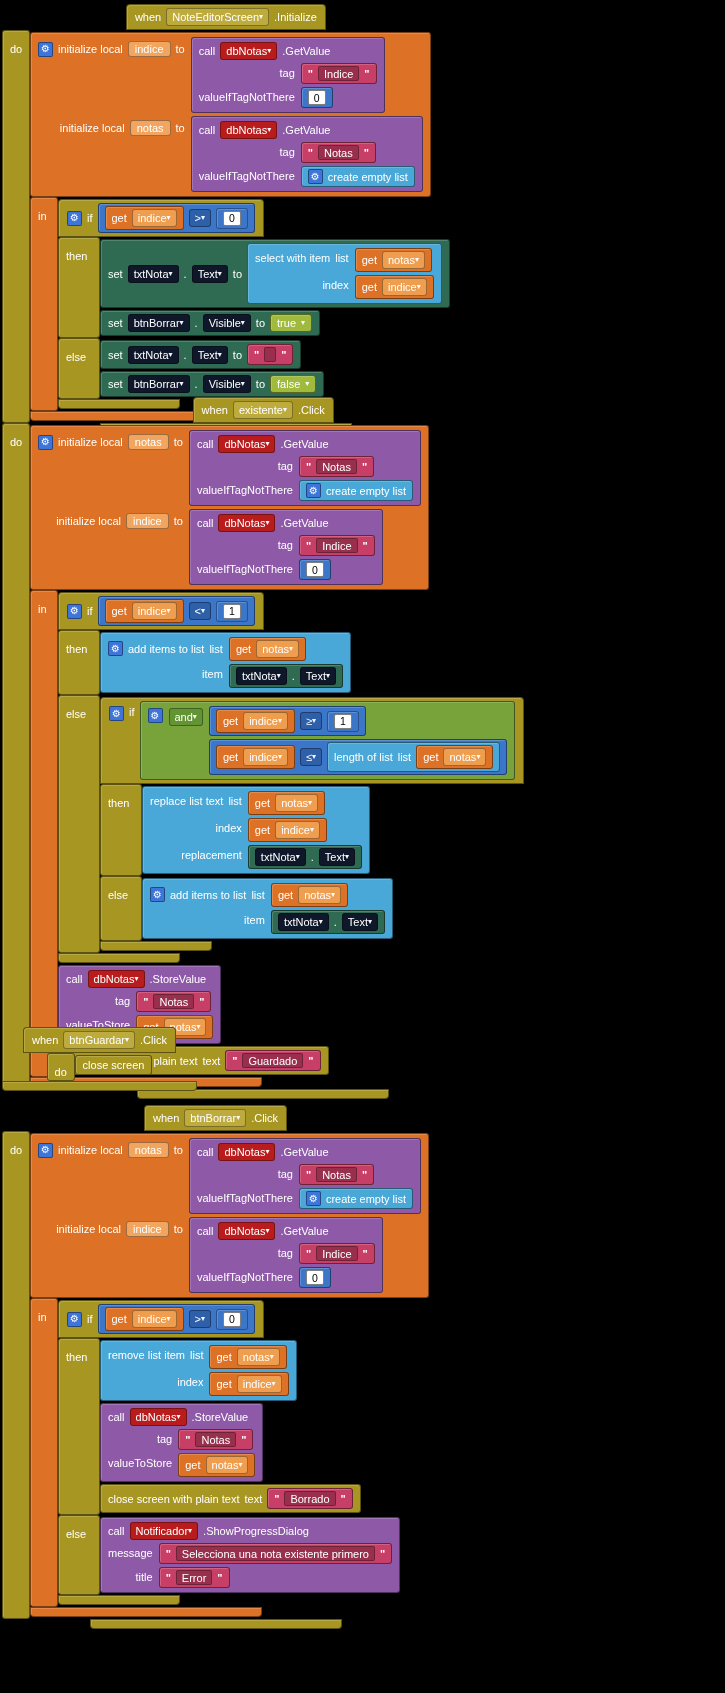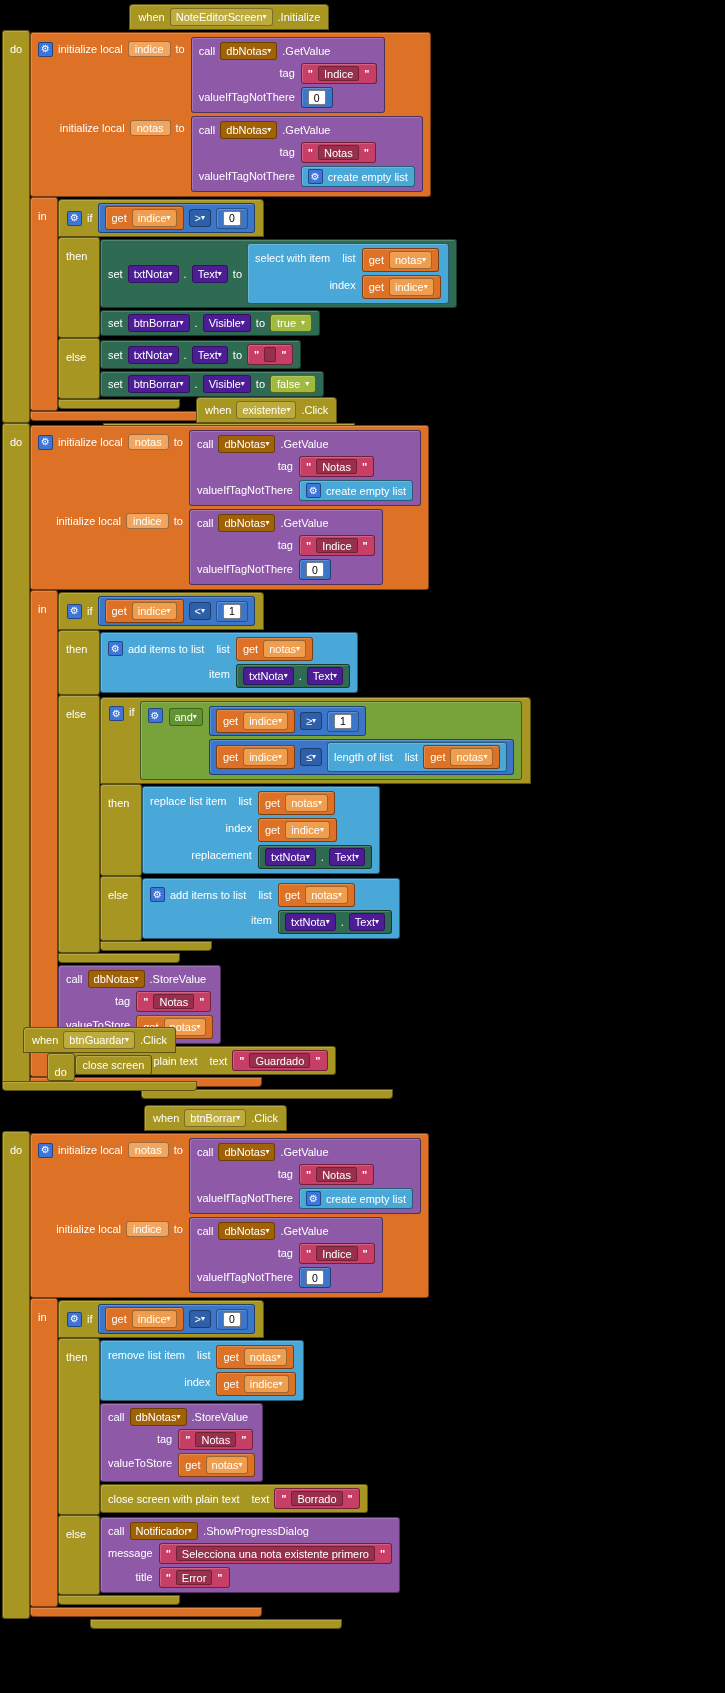--- a/index.html
+++ b/index.html
@@ -25,34 +25,34 @@
 .grid2>.sock{justify-self:start}
 .grid2>.full{grid-column:1/3;justify-self:start;display:inline-flex;align-items:center;gap:5px;padding-top:0}
 .chip{display:inline-flex;align-items:center;gap:0;padding:0 5px;height:18px;border-radius:3px;border:1px solid rgba(0,0,0,.35);white-space:nowrap}
 .caret{font-size:8px;line-height:1;opacity:.95}
 .gear{display:inline-flex;align-items:center;justify-content:center;min-width:15px;height:15px;border-radius:2px;
       background:var(--gear-blue,#3E75D8);border:1px solid rgba(0,0,0,.4);font-size:10px;line-height:1}
 .numfld{display:inline-flex;align-items:center;background:#fff;color:#000;border:1px solid rgba(0,0,0,.5);border-radius:2px;padding:0 5px;height:15px;font-size:10.5px}
 .namefld{display:inline-flex;align-items:center;background:#F2A55E;border:1px solid rgba(0,0,0,.35);border-radius:3px;padding:0 6px;height:16px}
 .strfld{display:inline-flex;align-items:center;background:rgba(0,0,0,.24);border:1px solid rgba(0,0,0,.28);border-radius:2px;padding:0 5px;height:15px;min-width:12px}
 .q{font-weight:700}
-.mt{margin-left:7px}
+.mt{}
 .goldbg{background:var(--control-gold,#A89623)}
 .orbg{background:var(--variables-orange,#DD7226)}
 .pubg{background:var(--methods-purple,#8E5AA8)}
 .pkbg{background:var(--text-pink,#C73E66)}
 .mabg{background:var(--math-blue,#3C76C9)}
 .libg{background:var(--lists-blue,#49A8D8)}
 .lobg{background:var(--logic-green,#77A33A)}
 .lolbg{background:var(--logic-light-green,#9FBA3D)}
 .cobg{background:var(--component-green,#2E6B52)}
 .goldchip{background:#BDAB3E}
-.puchip{background:#a16207}
+.puchip{background:#b91c1c}
 .orchip{background:#EF9E4F}
-.cochip{background:#4c1d95}
+.cochip{background:#0f172a}
 .machip{background:#2E5FA9}
 .lochip{background:#639434}
 </style>
 </head>
 <body>
 
 <div class="blkwrap" style="left:2px;top:4px">
   <div class="hdr goldbg b row">
     <span>when</span>
     <span class="chip goldchip">
@@ -480,21 +480,21 @@
                             </span>
                           </span>
                         </span>
                       </span>
                     </div>
                     <div class="sect">
                       <div class="spine wide goldbg b"><span>then</span></div>
                       <div class="stack">
                         <div class="grid2 libg b">
                           <div class="lbl">
-                              <span>replace list item</span>
+                              <span>replace list text</span>
                               <span class="mt">list</span>
                             </div>
                           <div class="sock"><span class="b orbg row vpad">
                                 <span>get</span>
                                 <span class="chip orchip">
                                   <span>notas</span>
                                   <span class="caret">▾</span>
                                 </span>
                               </span></div>
                           <div class="lbl">

